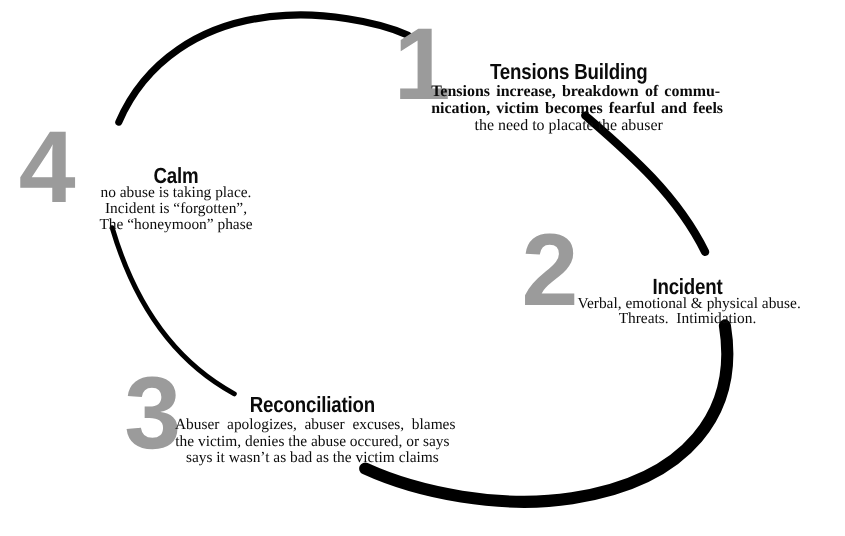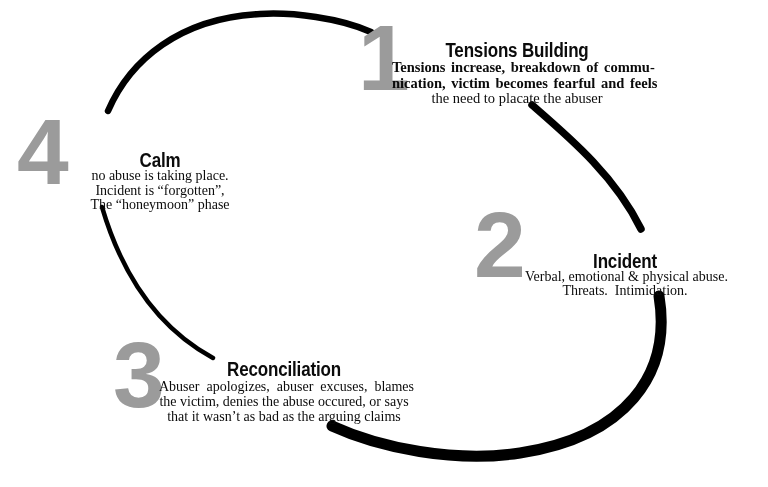--- a/index.html
+++ b/index.html
@@ -21,21 +21,21 @@
     font-weight:700; font-size:20px; line-height:20px;
     letter-spacing:-0.2px; color:#0b0b0b;
     transform:scaleX(0.85); transform-origin:50% 20%;
     white-space:pre;
   }
   .line {
     font-family:"Liberation Serif", serif;
     font-size:14.5px; color:#0b0b0b; white-space:pre;
   }
   
-  #stage-1 { left:392px; top:40px;  width:250px; }
+  #stage-1 { left:392px; top:56px;  width:250px; }
   #stage-1 .line { line-height:15.5px; font-size:14.5px; }
   #stage-2 { left:525px; top:233px; width:200px;margin-top:20px; }
   #stage-2 .title { line-height:17px; }
   #stage-2 .line { line-height:14px; font-size:14px; }
   #stage-3 { left:159px; top:359px; width:250px; }
   #stage-3 .line { line-height:15px; font-size:14px; }
   #stage-4 { left:85px;  top:152px; width:150px; }
   #stage-4 .title { line-height:17px; }
   #stage-4 .line { line-height:14.5px; font-size:14px; }
   
@@ -69,21 +69,21 @@
   <div class="stage" id="stage-2">
     <div class="title">Incident</div>
     <div class="line">Verbal, emotional &amp; physical abuse.</div>
     <div class="line">Threats.  Intimidation.</div>
   </div>
 
   <div class="stage" id="stage-3">
     <div class="title">Reconciliation</div>
     <div class="line ws2">Abuser apologizes, abuser excuses, blames</div>
     <div class="line">the victim, denies the abuse occured, or says</div>
-    <div class="line">that it wasn’t as bad as the arguing claims</div>
+    <div class="line">says it wasn’t as bad as the victim claims</div>
   </div>
 
   <div class="stage" id="stage-4">
     <div class="title">Calm</div>
     <div class="line">no abuse is taking place.</div>
     <div class="line">Incident is “forgotten”,</div>
     <div class="line">The “honeymoon” phase</div>
   </div>
 
 </div>

